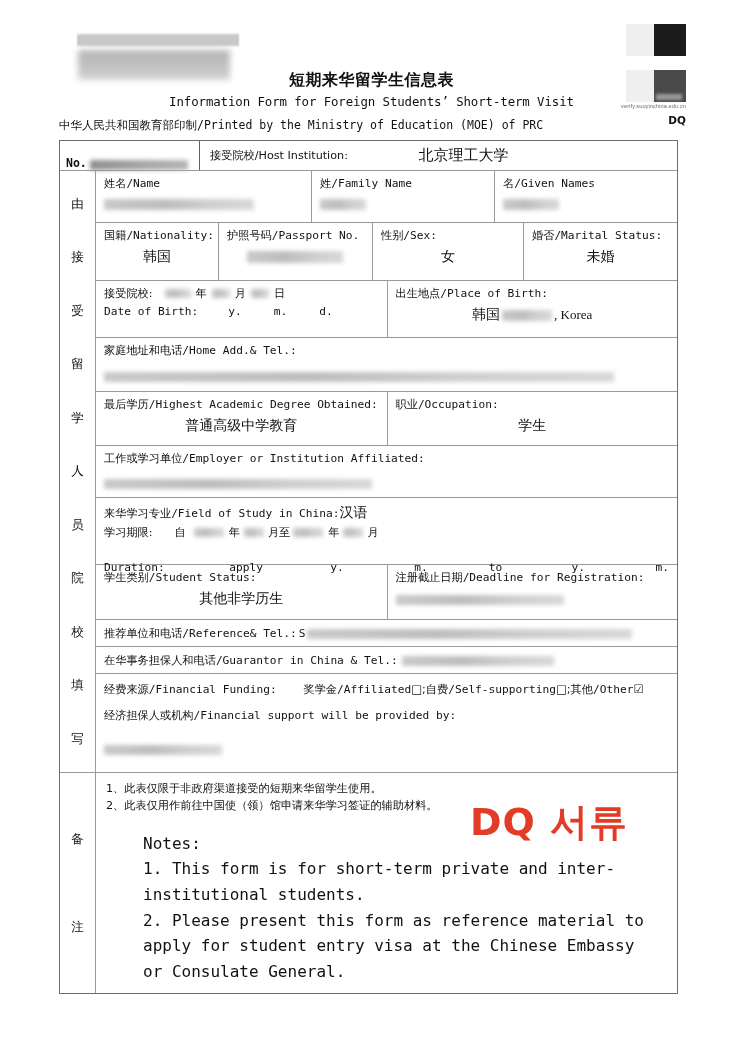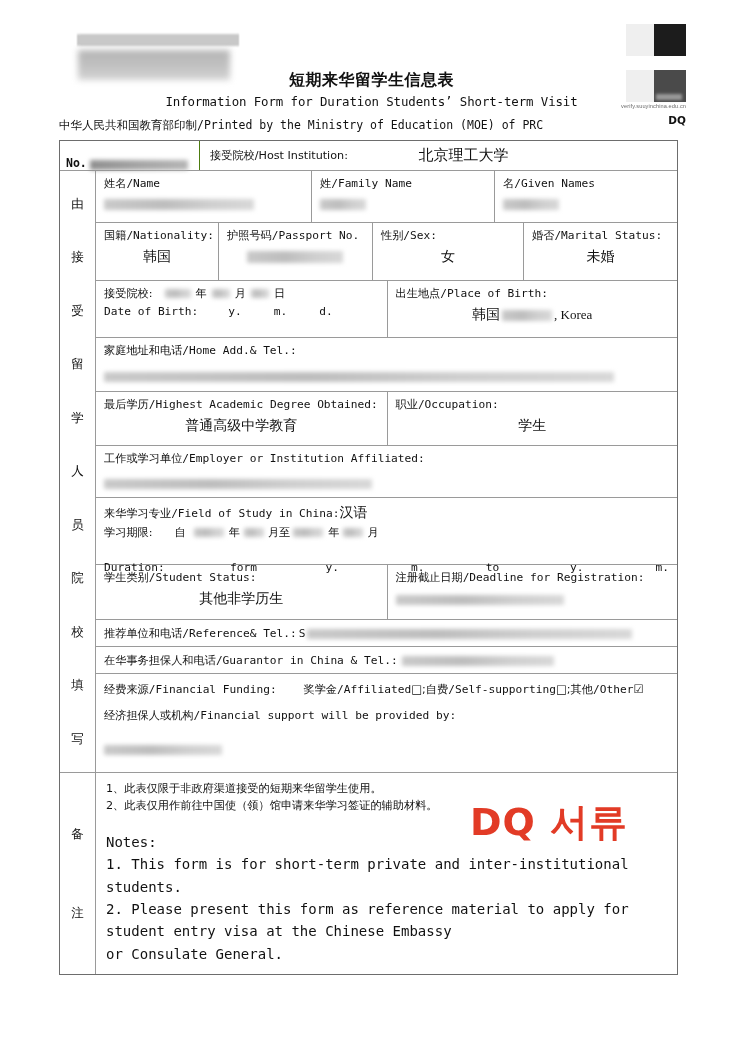--- a/index.html
+++ b/index.html
@@ -247,22 +247,23 @@
   }
 
   .notes-cell { padding: 7px 10px 9px 10px; }
   .note-cn {
     font-family: "DejaVu Sans", sans-serif;
     font-size: 11.2px;
     line-height: 1.55;
   }
   .note-en {
     font-family: "DejaVu Sans Mono", monospace;
-    font-size: 14px;
+    font-size: 16px;
     line-height: 1.6;
+    margin-left: 37px;
   }
   .notes-gap { height: 16px; }
 
   .dq-overlay {
     position: absolute;
     left: 470px;
     top: 797px;
     font-family: "DejaVu Sans", sans-serif;
     font-weight: bold;
     font-size: 38px;
@@ -280,21 +281,21 @@
 <div class="page">
 
   <div class="header">
 
     <div class="hdr-stamp">
       <div class="redaction barcode"></div>
       <div class="blk"></div>
     </div>
 
     <div class="title-cn">短期来华留学生信息表</div>
-    <div class="title-en">Information Form for Duration Students’ Short-term Visit</div>
+    <div class="title-en">Information Form for Foreign Students’ Short-term Visit</div>
 
     <div class="printed-by">
       <span class="cn">中华人民共和国教育部印制</span><span>/Printed by the Ministry of Education (MOE) of PRC</span>
     </div>
 
     <div class="verify">
       <div class="qr">
         <div class="l"></div>
         <div class="r"></div>
       </div>
@@ -478,21 +479,21 @@
               <span class="cn">月</span>
               <span class="cn">至</span>
               <span class="redaction" style="width:30px;height:9px;margin:0 5px 0 3px;"></span>
               <span class="cn">年</span>
               <span class="redaction" style="width:20px;height:9px;margin:0 4px;"></span>
               <span class="cn">月</span>
             </div>
             <div class="lbl" style="display:flex;margin-top:20px;gap:30px;">
               <span>Duration:</span>
               <span style="width:18px;"></span>
-              <span>form</span>
+              <span>apply</span>
               <span style="width:28px;"></span>
               <span>y.</span>
               <span style="width:40px;"></span>
               <span>m.</span>
               <span style="width:4px;"></span>
               <span>to</span>
               <span style="width:36px;"></span>
               <span>y.</span>
               <span style="width:40px;"></span>
               <span>m.</span>

